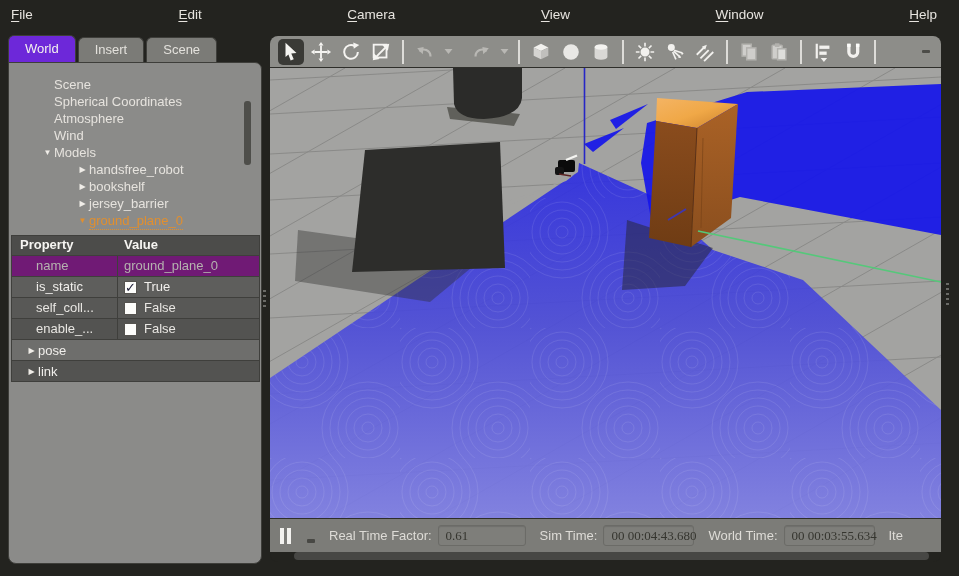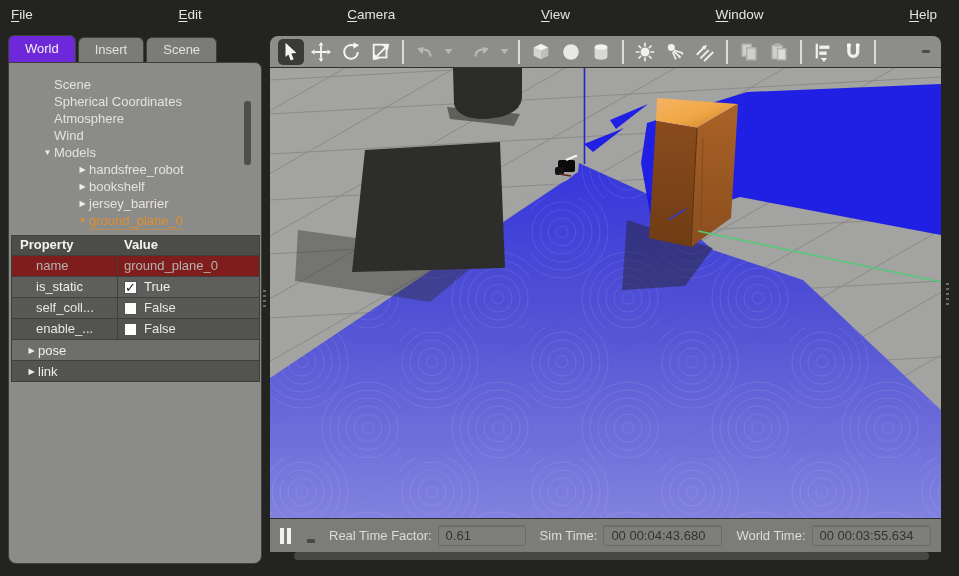--- a/index.html
+++ b/index.html
@@ -40,21 +40,21 @@
   
   .prop-table { margin:0 2px; width:249px; border:1px solid #3f3f3c; font-size:13px; }
   .pt-head { display:flex; height:19px; line-height:18px; background:#4c4c4a;
     color:#f6f5f2; font-weight:bold; }
   .pt-head .c1 { width:106px; padding-left:8px; }
   .pt-head .c2 { flex:1; padding-left:6px; }
   .pt-row { display:flex; height:21px; line-height:20px; border-top:1px solid #3f3f3c; }
   .pt-row .c1 { width:106px; padding-left:24px; border-right:1px solid #3f3f3c;
     overflow:hidden; white-space:nowrap; }
   .pt-row .c2 { flex:1; padding-left:6px; display:flex; align-items:center; overflow:hidden; white-space:nowrap;}
-  .row-name { background:#7f1d1d; color:#b5b3af; }
+  .row-name { background:#701a75; color:#b5b3af; }
   .row-static { background:#5e5e5c; color:#f1efec; }
   .row-selfc { background:#585856; color:#e8e6e2; }
   .row-enable { background:#535351; color:#e8e6e2; }
   .row-group { background:#6e6e6c; color:#f1efec; padding-left:13px; display:flex; align-items:center; height:21px; border-top:1px solid #3f3f3c;}
   .row-group.dark { background:#535351; }
   .checkbox { width:13px; height:13px; background:#fdfdfb; border:1px solid #55534f;
     margin-right:7px; flex:none; position:relative; }
   .checkbox.checked::after { content:"✓"; position:absolute; left:0px; top:-4px;
     font-size:13px; color:#20203a; font-weight:bold; }
   
@@ -75,23 +75,23 @@
   
   .vp-status { height:34px; background:#7c7c78; display:flex; align-items:center;
     padding:0 10px; flex:none; font-size:13px; color:#dedcd7; white-space:nowrap; overflow:hidden;
     border-top:1px solid #2e2e2a; }
   .pause-btn { display:flex; gap:3px; margin-right:16px; flex:none; }
   .pause-btn i { display:block; width:4px; height:16px; background:#f3f2ef; }
   .step-btn { width:8px; height:4px; background:#484844; border-radius:1px; margin:10px 14px 0 0; flex:none; }
   .sb-label { margin-right:6px; flex:none; }
   .sb-box { background:#7e7e7a; border:1px solid #6b6b67; border-radius:3px; height:21px;
     line-height:19px; color:#35352f; padding:0 7px; margin-right:14px; flex:none;
-    box-shadow: inset 0 1px 1px rgba(0,0,0,.12); }
+    box-shadow: inset 0 1px 1px rgba(0,0,0,.12); font-family: Liberation Serif, serif; }
   .sb-box.rtf { width:88px; }
-  .sb-box.time { width:119px; }
+  .sb-box.time { width:91px; }
   .vp-bottom { height:10px; position:relative; flex:none; }
   .vp-bottom .hbar { position:absolute; left:24px; right:12px; top:0px; height:8px;
     background:#474744; border-radius:4px; }
 </style>
 </head>
 <body>
 
 <div id="app">
 
   <div class="menubar">

